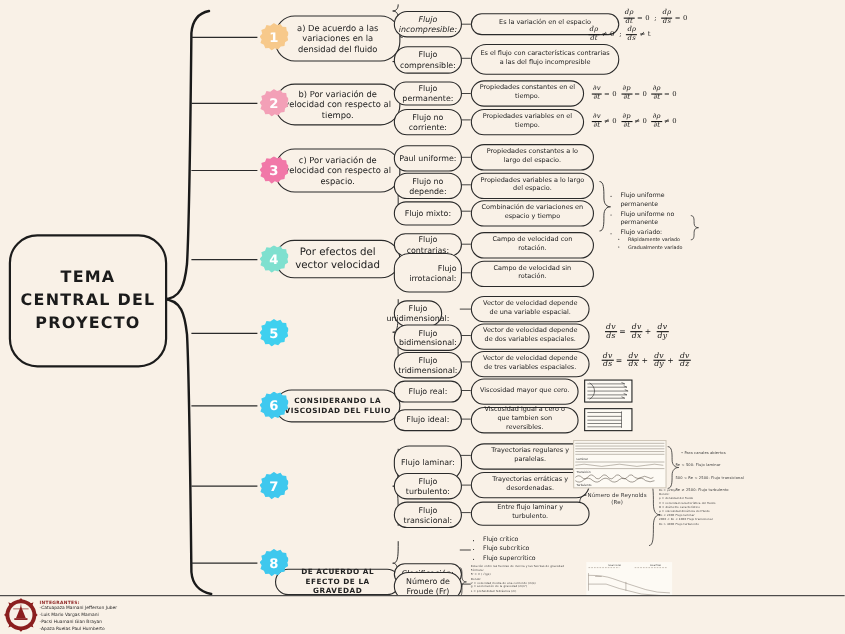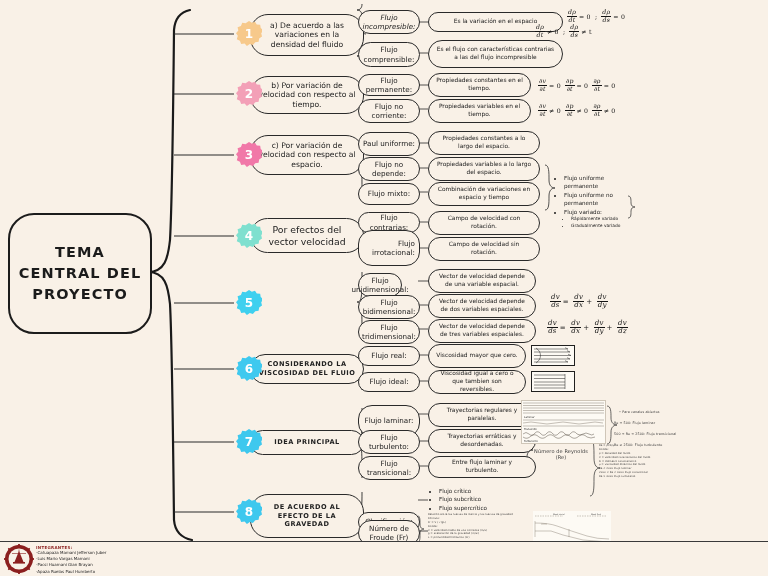--- a/index.html
+++ b/index.html
@@ -381,23 +381,20 @@
         <line x1="2" y1="10" x2="33" y2="10"></line>
           <line x1="2" y1="13" x2="33" y2="13"></line>
         <line x1="2" y1="16" x2="33" y2="16"></line>
         <line x1="33" y1="2" x2="33" y2="17"></line>
       </g>
     </svg>
   </div>
 
   <div class="badge" style="left:236px;top:429px;background:#3ec8ee;">
     <span>7</span>
-  </div>
-  <div class="l1 caps" style="left:250px;top:430px;width:114px;height:25px;">
-    <span class="t">IDEA PRINCIPAL</span>
   </div>
 
   <div class="l2" style="left:358px;top:405px;width:62px;height:32px;">
     <span class="t">Flujo laminar:</span>
     </div>
   <div class="l3" style="left:428px;top:403px;width:108px;height:24px;">
     <span class="t">Trayectorias regulares y paralelas.</span>
     </div>
 
   <div class="l2" style="left:358px;top:430px;width:62px;height:24px;">
@@ -454,21 +451,21 @@
 V = velocidad característica del fluido
 D = diámetro característico
 μ = viscosidad dinámica del fluido
 Re &lt; 2000 Flujo laminar
 2000 &lt; Re &lt; 4000 Flujo transicional
 Re &gt; 4000 Flujo turbulento</div>
 
   <div class="badge" style="left:236px;top:499px;background:#3ec8ee;">
     <span>8</span>
   </div>
-  <div class="l1 caps" style="left:250px;top:494px;width:114px;height:44px;">
+  <div class="l1 caps" style="left:250px;top:517px;width:114px;height:24px;">
     <span class="t">DE ACUERDO AL EFECTO DE LA GRAVEDAD</span>
   </div>
 
   <div class="l2" style="left:358px;top:512px;width:62px;height:20px;">
     <span class="t">Clasificación:</span>
     </div>
 
   <div class="bullets" style="left:432px;top:487px;width:90px;">
     <ul>
       <li>Flujo crítico</li>

